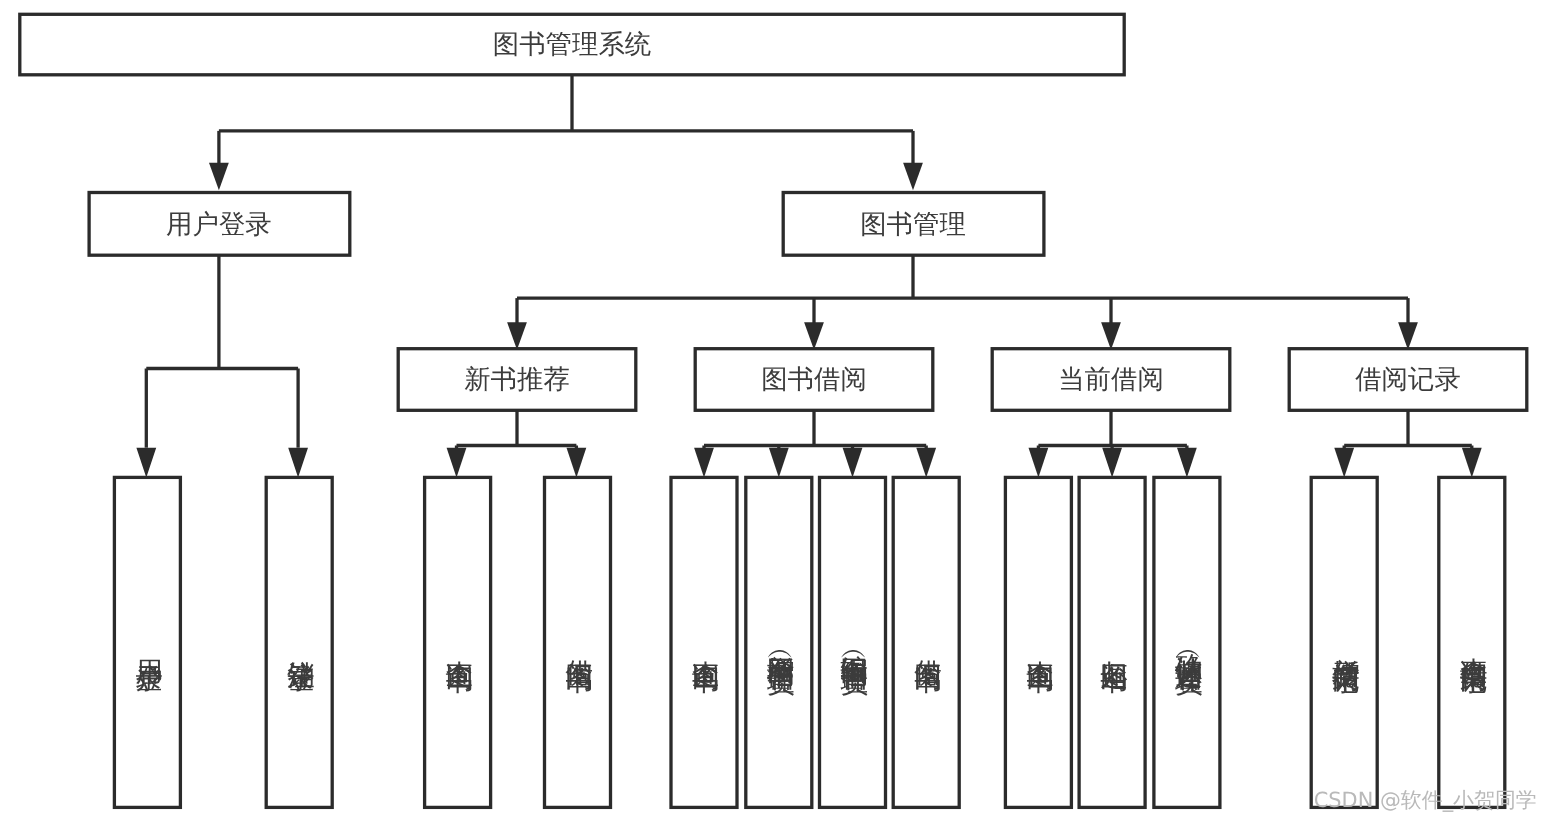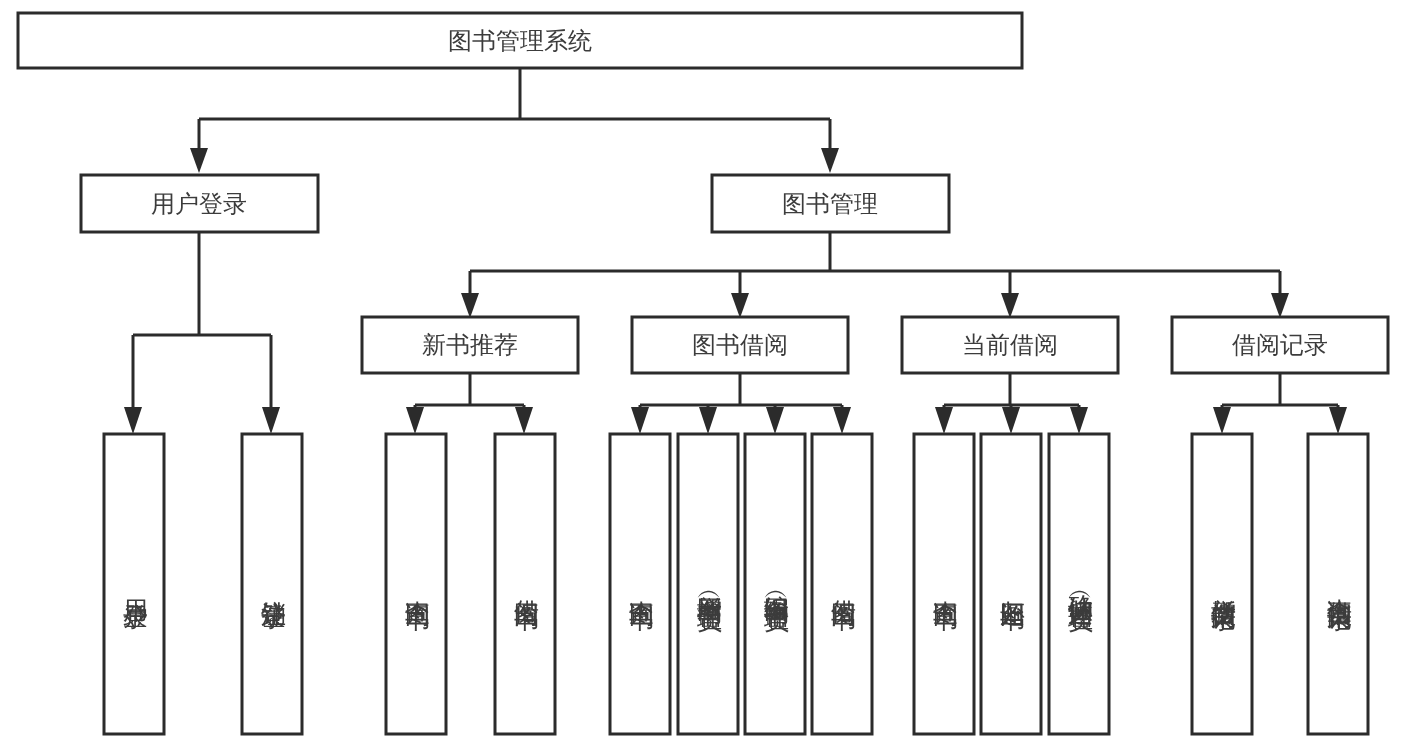--- a/index.html
+++ b/index.html
@@ -230,14 +230,15 @@
       <rect class="node-box" x="1192" y="434" width="60" height="300"></rect>
       <text class="node-label vertical" x="1222" y="584">新增借阅记录</text>
     </g>
     <g>
       <rect class="node-box" x="1308" y="434" width="60" height="300"></rect>
       <text class="node-label vertical" x="1338" y="584">查询借阅记录</text>
     </g>
 
   </svg>
 
+  <div class="watermark">CSDN @软件_小贺同学</div>
 
 </div>
 
 </body></html>

